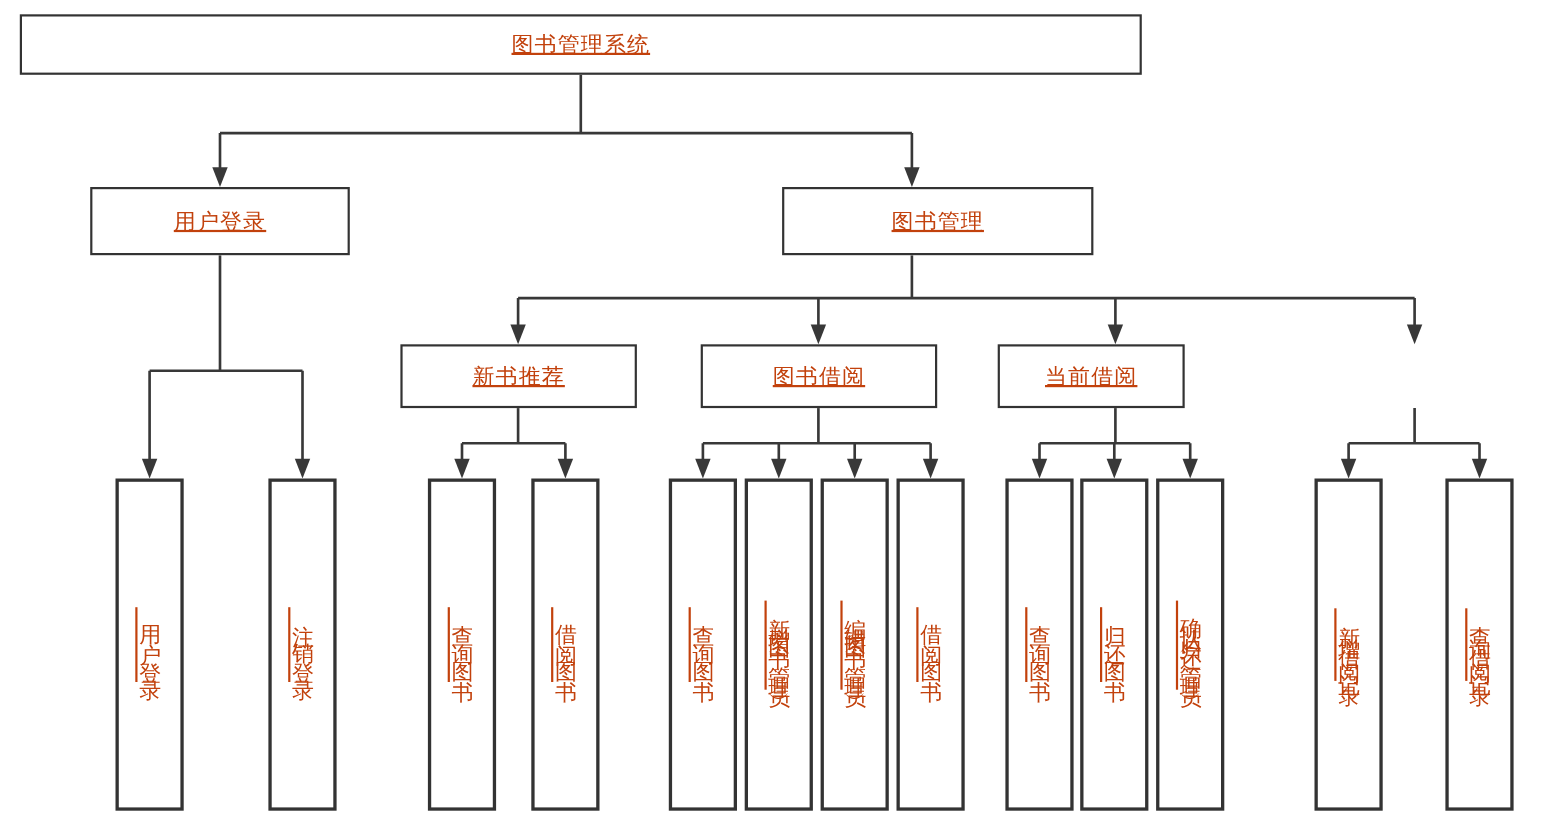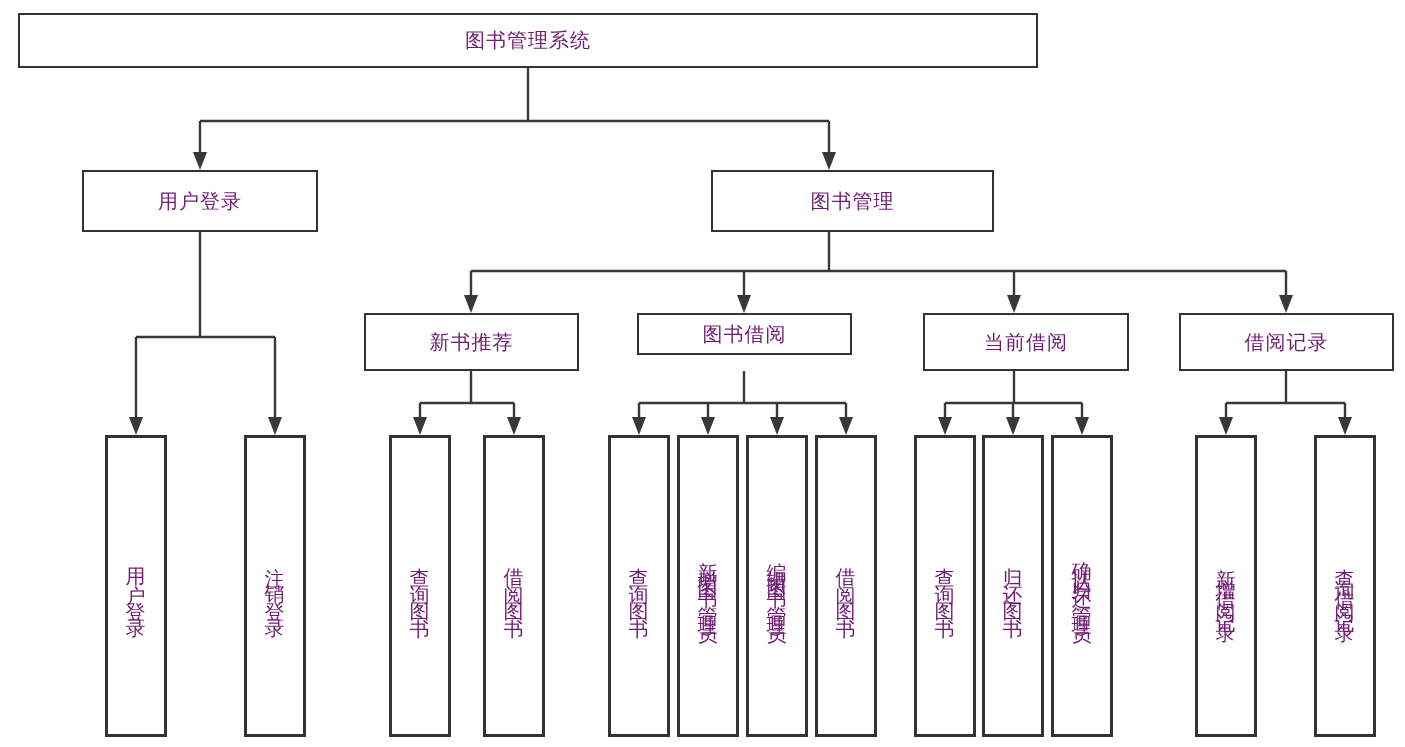--- a/index.html
+++ b/index.html
@@ -23,24 +23,25 @@
   }
   svg.connectors polygon { fill: #383838; }
   .node {
     position: absolute;
     box-sizing: border-box;
     background: #ffffff;
     border: 2px solid #333333;
     display: flex;
     align-items: center;
     justify-content: center;
-    color: #701a75;
+    color: #c2410c;
     font-size: 20px;
     letter-spacing: 1px;
     white-space: nowrap;
+    text-decoration: underline;
   }
   .leaf { border-width: 3px; }
   .vtext {
     writing-mode: vertical-rl;
     text-orientation: mixed;
     line-height: 1;
   }
   .ls-l { letter-spacing: 17px; }
   .ls-m { letter-spacing: 11px; }
   .ls-s { letter-spacing: 9px; }
@@ -118,28 +119,25 @@
   <div class="node" style="left:82px;top:170px;width:236px;height:62px;">
     <span>用户登录</span>
   </div>
   <div class="node" style="left:711px;top:170px;width:283px;height:62px;">
     <span>图书管理</span>
   </div>
 
   <div class="node" style="left:364px;top:313px;width:215px;height:58px;">
     <span>新书推荐</span>
   </div>
-  <div class="node" style="left:637px;top:313px;width:215px;height:42px;text-align:center;">
+  <div class="node" style="left:637px;top:313px;width:215px;height:58px;text-align:center;">
     <span>图书借阅</span>
   </div>
-  <div class="node" style="left:907px;top:313px;width:206px;height:58px;margin-left:16px;">
+  <div class="node" style="left:907px;top:313px;width:170px;height:58px;">
     <span>当前借阅</span>
-  </div>
-  <div class="node" style="left:1179px;top:313px;width:215px;height:58px;">
-    <span>借阅记录</span>
   </div>
 
   <div class="node leaf" style="left:105px;top:435px;width:62px;height:302px;">
     <span class="vtext ls-l">用户登录</span>
   </div>
   <div class="node leaf" style="left:244px;top:435px;width:62px;height:302px;">
     <span class="vtext ls-l">注销登录</span>
   </div>
   <div class="node leaf" style="left:389px;top:435px;width:62px;height:302px;">
     <span class="vtext ls-l">查询图书</span>

